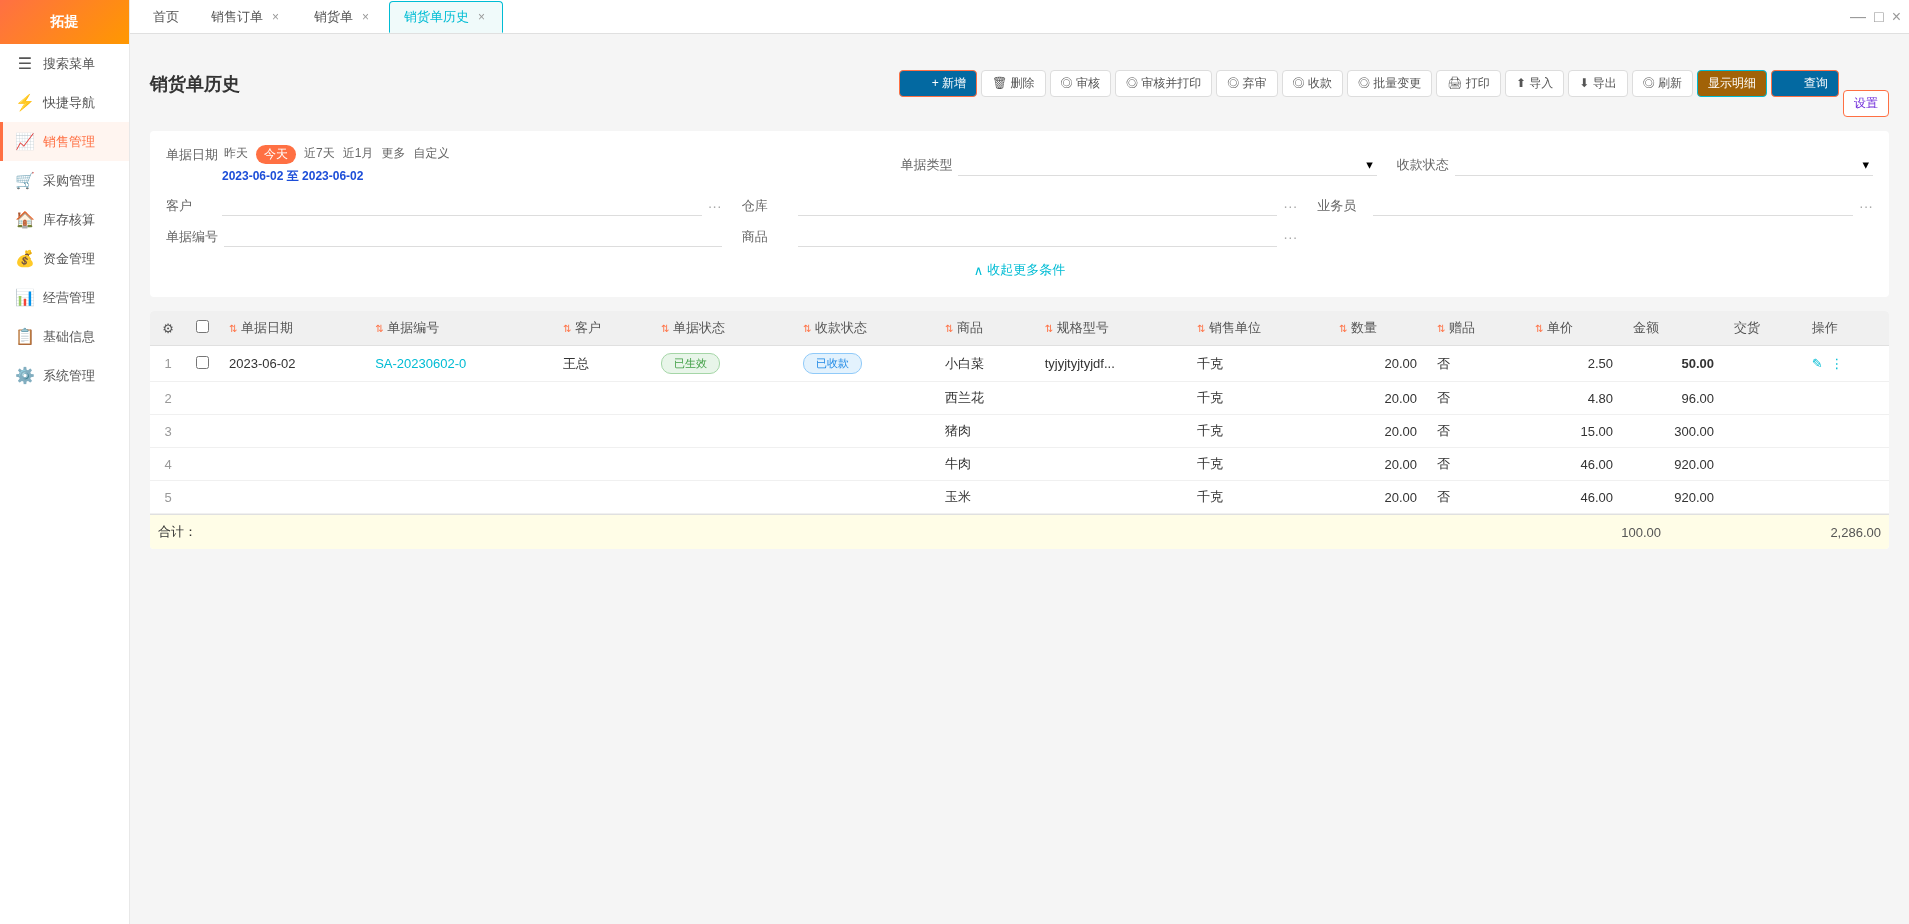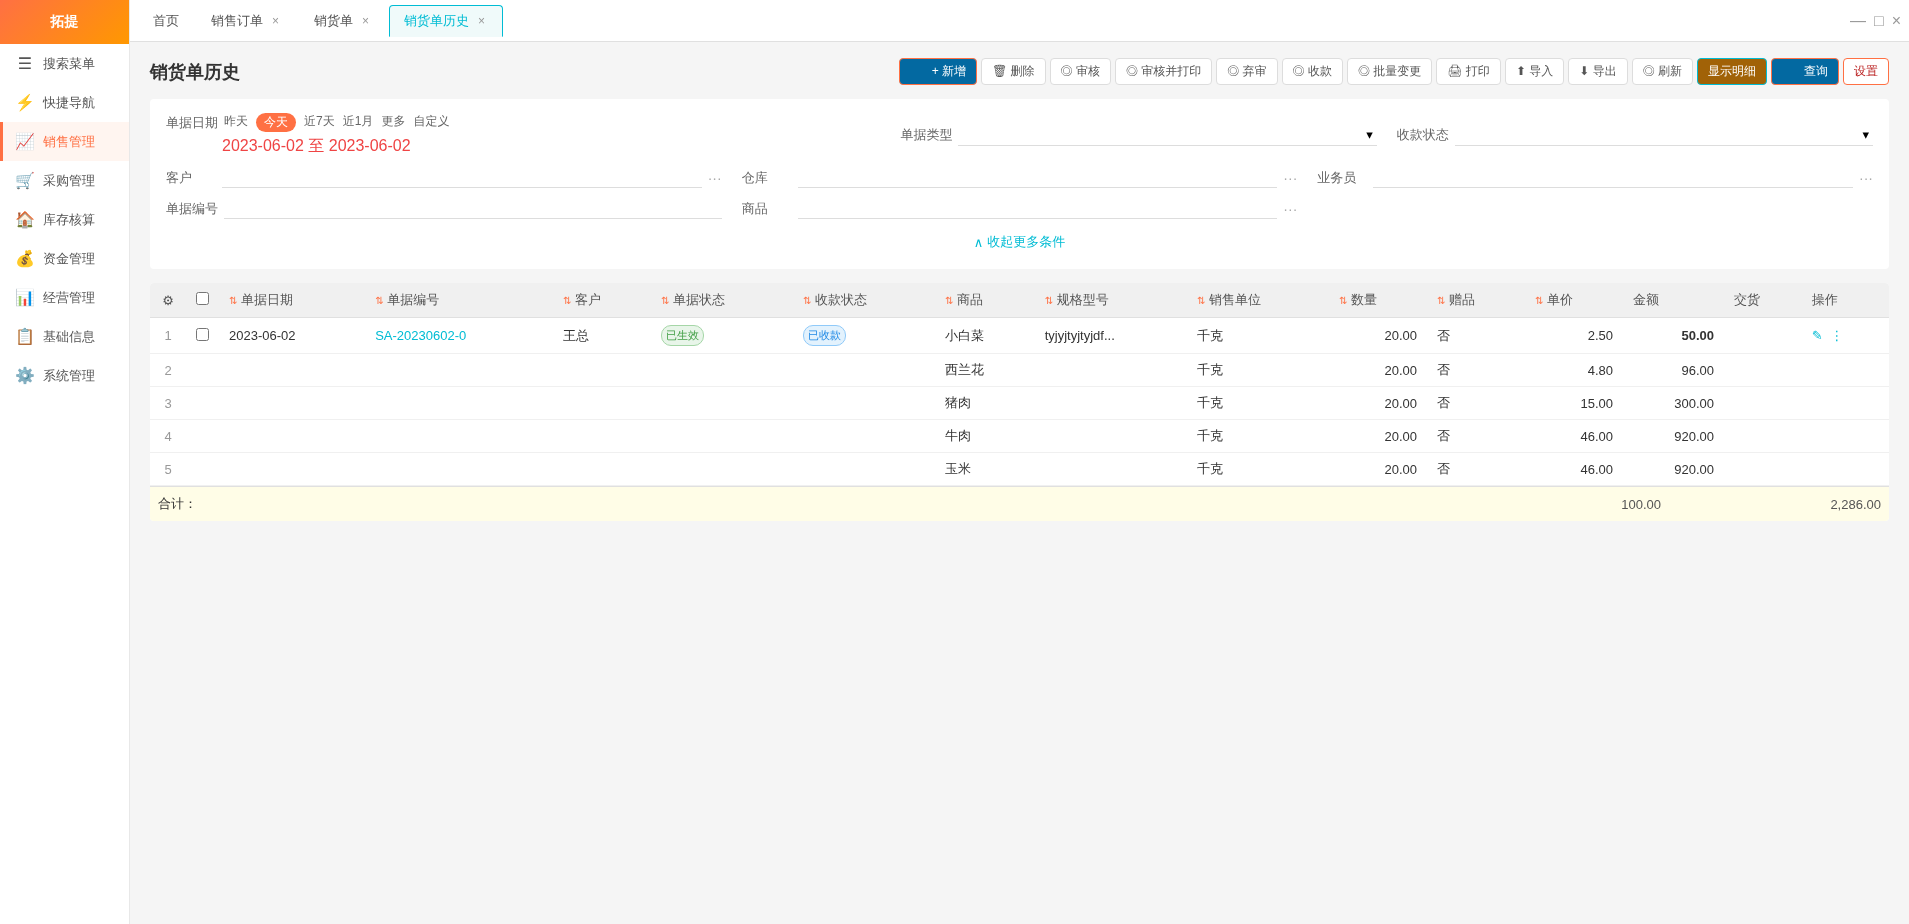--- a/index.html
+++ b/index.html
@@ -43,21 +43,21 @@
       flex-direction: column;
       overflow: hidden;
     }
 
     
     .tabs-bar {
       display: flex;
       align-items: center;
       background: #fff;
       border-bottom: 1px solid #e0e0e0;
-      height: 42px;
+      height: 34px;
       padding: 0 8px;
       gap: 2px;
     }
     .tab {
       display: flex;
       align-items: center;
       padding: 0 14px;
       height: 32px;
       border-radius: 4px 4px 0 0;
       cursor: pointer;
@@ -120,21 +120,21 @@
       border-radius: 4px;
       cursor: pointer;
       font-size: 12px;
       border: 1px solid #ddd;
       background: #fff;
       color: #555;
       white-space: nowrap;
     }
     .btn-primary { background: #0369a1; color: #fff; border-color: #ff7043; padding-left: 32px; }
     .btn-teal { background: #a16207; color: #fff; border-color: #00bcd4; }
-    .btn-orange-outline { color: #b91c1c; border-color: #ff7043; }
+    .btn-orange-outline { color: #6d28d9; border-color: #ff7043; margin-top: 40px; }
 
     
     .filter-panel {
       background: #fff;
       border-radius: 4px;
       padding: 14px 16px;
       margin-bottom: 14px;
     }
     .filter-row {
       display: flex;
@@ -184,22 +184,23 @@
       color: #666;
       cursor: pointer;
     }
     .date-tab.active {
       color: #fff;
       background: #ff7043;
       border-radius: 10px;
       padding: 1px 8px;
     }
     .date-range {
-      font-size: 16px;
-      color: #ef4444;
+      font-size: 12px;
+      color: #1d4ed8;
+      font-weight: bold;
     }
     .collapse-btn {
       display: flex;
       align-items: center;
       justify-content: center;
       color: #00bcd4;
       cursor: pointer;
       gap: 4px;
       font-size: 12px;
       padding: 4px;
@@ -227,21 +228,21 @@
     }
     thead th .sort-icon { color: #ff7043; font-size: 10px; }
     tbody tr { border-bottom: 1px solid #f0f0f0; }
     tbody td {
       padding: 7px 10px;
       color: #333;
       white-space: nowrap;
     }
     .status-badge {
       display: inline-block;
-      padding: 2px 4px;
+      padding: 2px 12px;
       border-radius: 10px;
       font-size: 11px;
     }
     .badge-green { background: #e8f5e9; color: #43a047; border: 1px solid #a5d6a7; }
     .badge-blue { background: #e3f2fd; color: #1e88e5; border: 1px solid #90caf9; }
     .action-link { color: #00bcd4; cursor: pointer; }
     .row-num { color: #999; text-align: center; }
     .checkbox-cell { text-align: center; width: 30px; }
 
     

